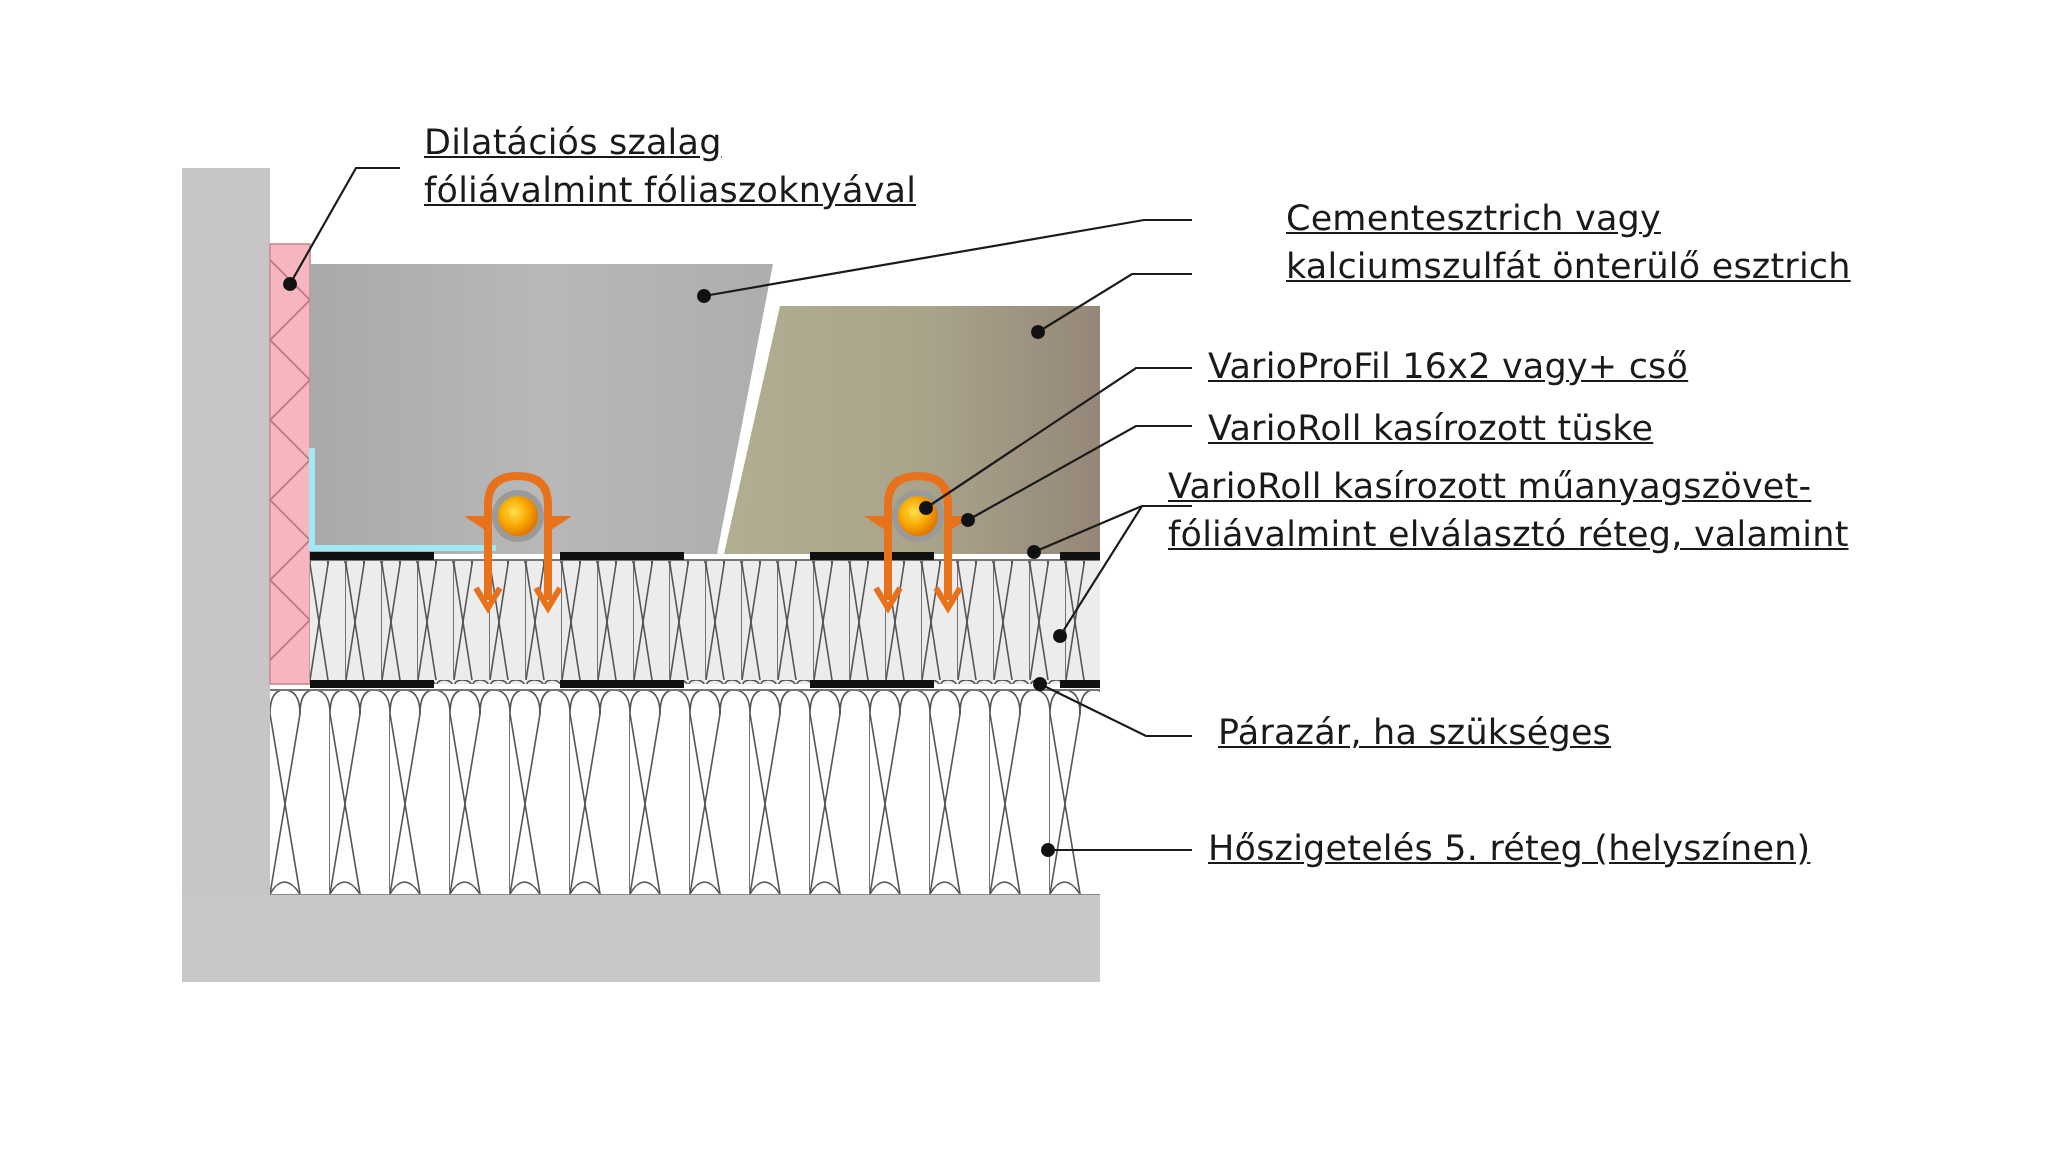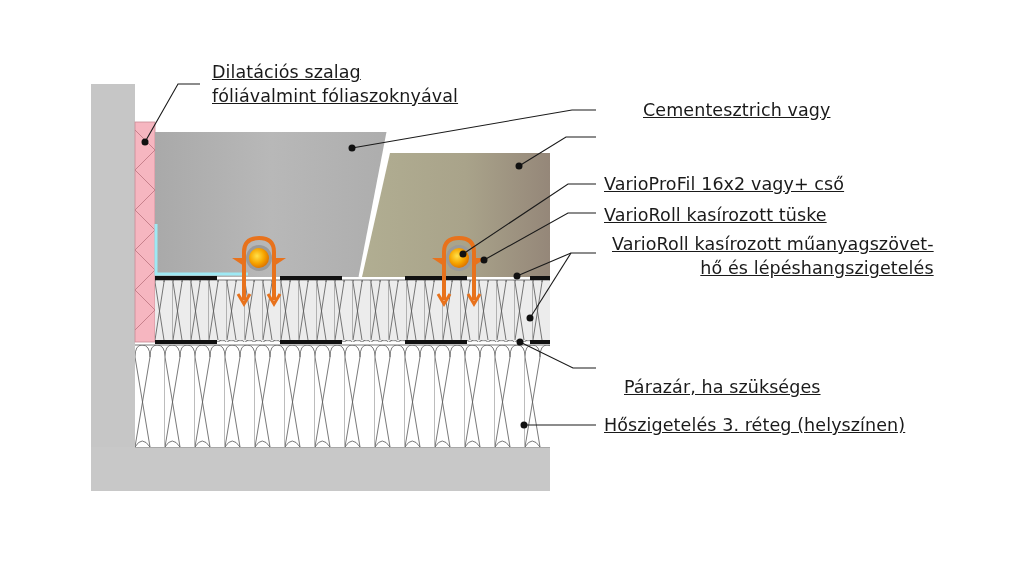--- a/index.html
+++ b/index.html
@@ -130,29 +130,30 @@
     <circle cx="524" cy="425" r="3.5"></circle>
   </g>
 </svg>
 
 <div class="label" style="left:212px; top:60px;">
   <div>Dilatációs szalag</div>
   <div>fóliávalmint fóliaszoknyával</div>
 </div>
 <div class="label" style="left:604px; top:98px;margin-left:39px;">
   <div>Cementesztrich vagy</div>
+  <div>kalciumszulfát önterülő esztrich</div>
 </div>
 <div class="label" style="left:604px; top:172px;">
   <div>VarioProFil 16x2 vagy+ cső</div>
 </div>
 <div class="label" style="left:604px; top:203px;">
   <div>VarioRoll kasírozott tüske</div>
 </div>
-<div class="label" style="left:612px; top:232px;text-align:right;">
+<div class="label" style="left:584px; top:232px;">
   <div>VarioRoll kasírozott műanyagszövet-</div>
-  <div>hő és lépéshangszigetelés</div>
+  <div>fóliávalmint elválasztó réteg, valamint</div>
 </div>
-<div class="label" style="left:624px; top:355px;margin-top:20px;">
+<div class="label" style="left:609px; top:355px;">
   <div>Párazár, ha szükséges</div>
 </div>
 <div class="label" style="left:604px; top:413px;">
-  <div>Hőszigetelés 3. réteg (helyszínen)</div>
+  <div>Hőszigetelés 5. réteg (helyszínen)</div>
 </div>
 
 </body></html>

